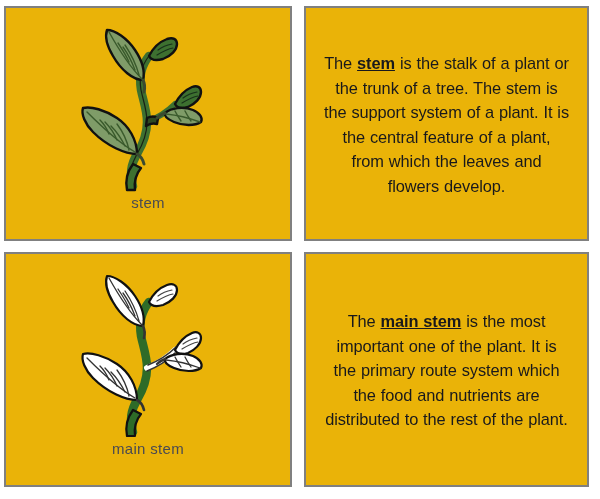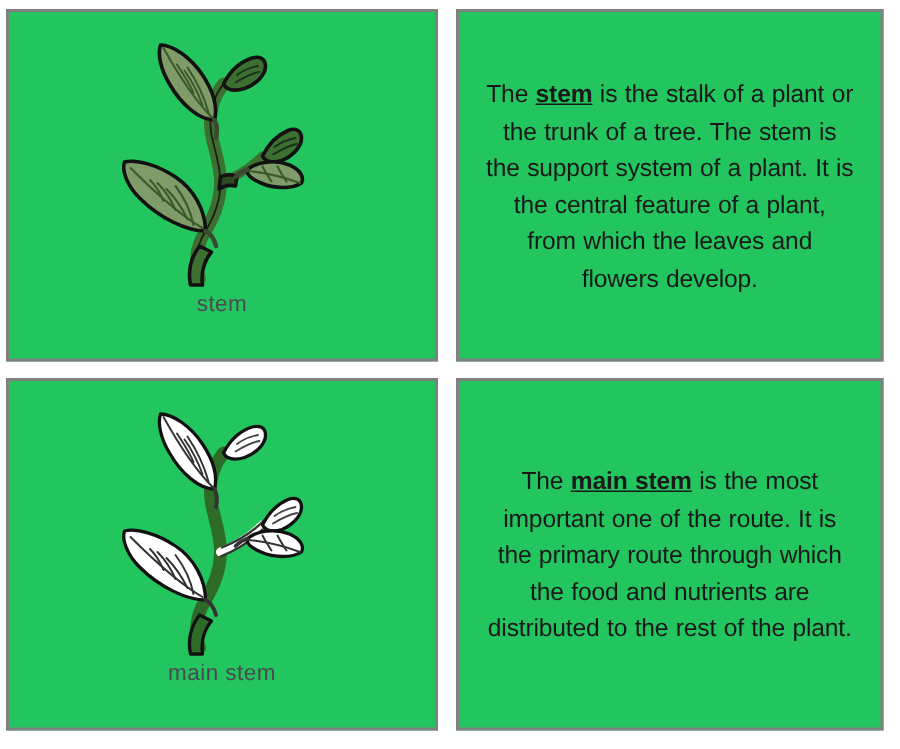--- a/index.html
+++ b/index.html
@@ -16,21 +16,21 @@
 
   .sheet {
     position: relative;
     width: 600px;
     height: 499px;
     background: #ffffff;
   }
 
   .card {
     position: absolute;
-    background: #22c55e;
+    background: #eab308;
     border: 2px solid #808080;
     box-sizing: border-box;
   }
 
   
   .card-tl { left: 4px;   top: 6px;   width: 288px; height: 235px; }
   .card-tr { left: 304px; top: 6px;   width: 285px; height: 235px; }
   .card-bl { left: 4px;   top: 252px; width: 288px; height: 235px; }
   .card-br { left: 304px; top: 252px; width: 285px; height: 235px; }
 
@@ -250,16 +250,16 @@
           </g>
           <path d="M102,99 C99,100 96,102 94,104" fill="none" stroke="#333333" stroke-width="2.4"></path>
 
         </g>
       </svg>
     </div>
     <div class="pic-label">main stem</div>
   </div>
 
   <div class="card card-br text-card">
-    <p class="definition"><span>The </span><span class="term">main stem</span><span> is the most important one of the route. It is the primary route through which the food and nutrients are distributed to the rest of the plant.</span></p>
+    <p class="definition"><span>The </span><span class="term">main stem</span><span> is the most important one of the plant. It is the primary route system which the food and nutrients are distributed to the rest of the plant.</span></p>
   </div>
 
 </div>
 
 </body></html>

